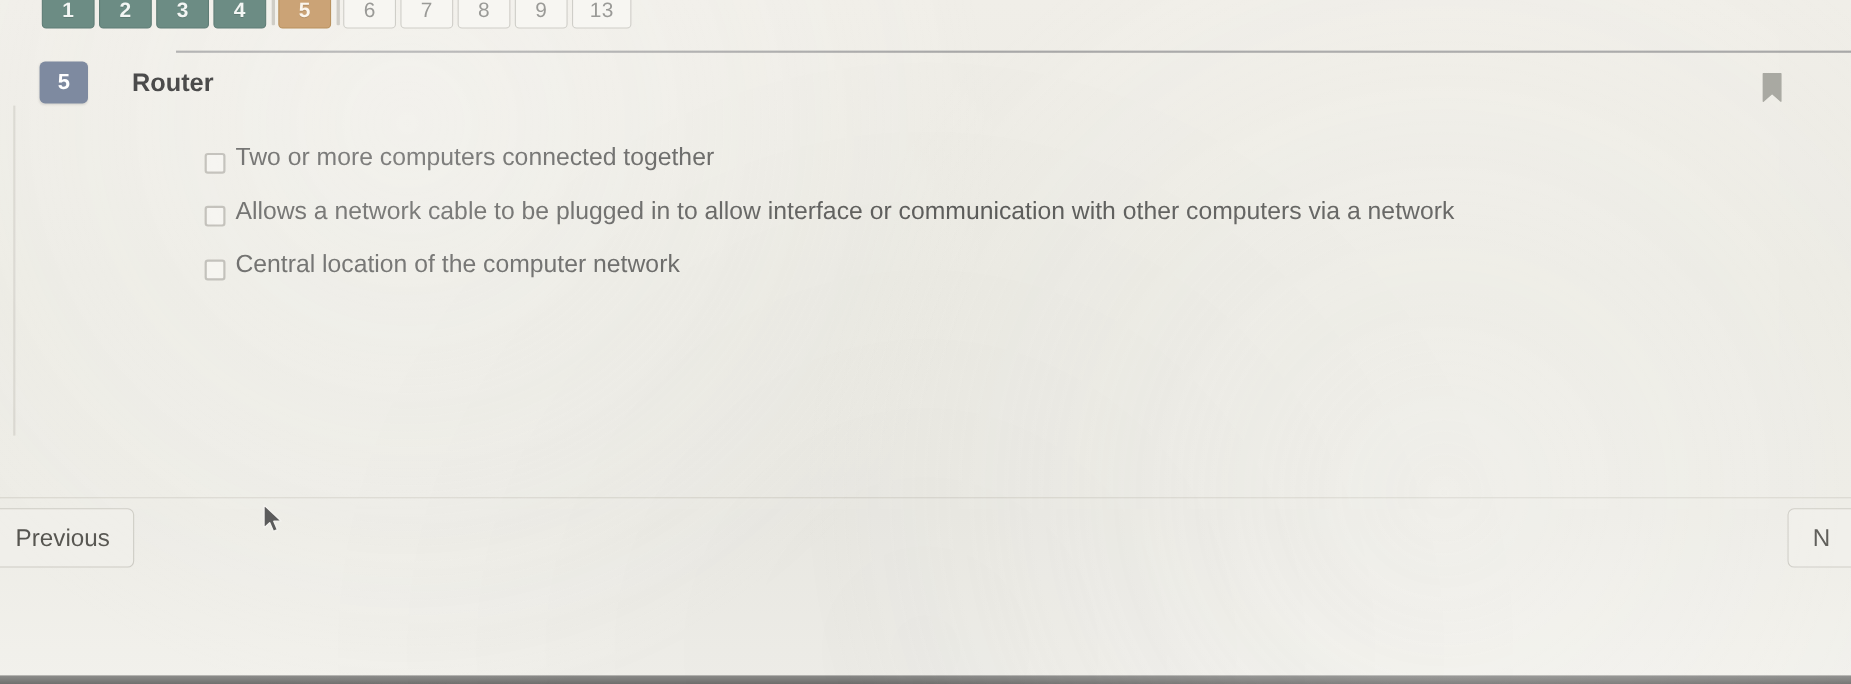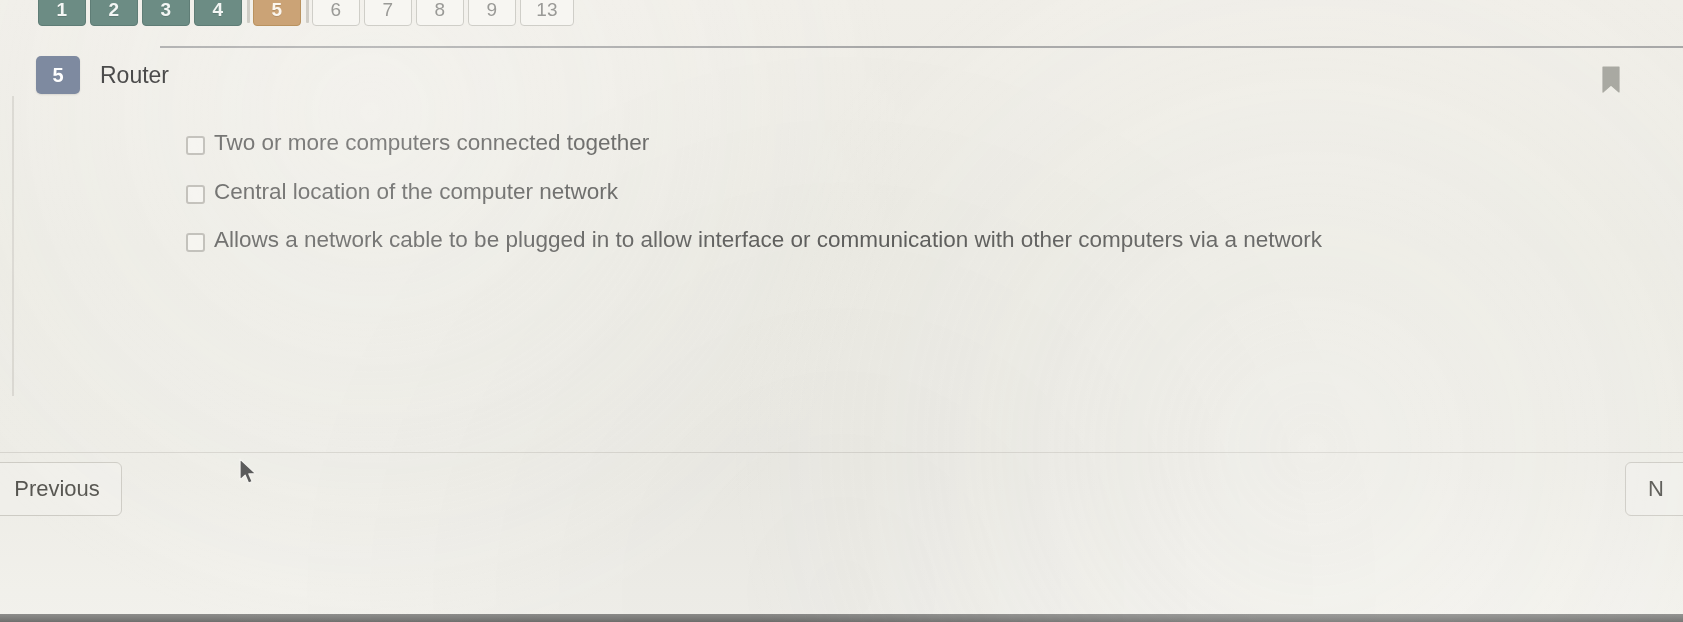--- a/index.html
+++ b/index.html
@@ -118,45 +118,45 @@
     color: #ffffff;
     border-radius: 5px;
     display: flex;
     align-items: center;
     justify-content: center;
     font-size: 20px;
     font-weight: 700;
     box-shadow: 0 1px 2px rgba(0,0,0,.10);
   }
   .qtitle {
-    margin-left: 20px;
+    margin-left: 40px;
     font-size: 23px;
     color: #4b4b4b;
-    font-weight: 400;
+    font-weight: 700;
   }
 
   .bookmark {
     position: absolute;
     right: 62px;
     top: 66px;
     width: 20px;
     height: 28px;
     z-index: 5;
   }
 
   
   .options {
     position: absolute;
     left: 186px;
     top: 128px;
     right: 110px;
   }
   .opt {
     display: flex;
-    align-items: center;
+    align-items: flex-end;
     margin-bottom: 19px;
   }
   .cbx {
     flex: 0 0 auto;
     width: 19px;
     height: 19px;
     margin-top: 5px;
     margin-right: 9px;
     border: 2px solid #b9b7b0;
     border-radius: 3px;
@@ -279,25 +279,25 @@
     </svg>
   </span>
 
   <div class="options">
     <label class="opt">
       <span class="cbx"></span>
       <span class="opt-text">Two or more computers connected together</span>
     </label>
     <label class="opt">
       <span class="cbx"></span>
-      <span class="opt-text">Central location of the computer network</span>
+      <span class="opt-text">Allows a network cable to be plugged in to allow interface or communication with other computers via a network</span>
     </label>
     <label class="opt">
       <span class="cbx"></span>
-      <span class="opt-text">Allows a network cable to be plugged in to allow interface or communication with other computers via a network</span>
+      <span class="opt-text">Central location of the computer network</span>
     </label>
   </div>
 
   <div class="rule-bottom"></div>
 
   <div class="btn btn-prev">
     <span>Previous</span>
   </div>
   <div class="btn btn-next">
     <span>N</span>

